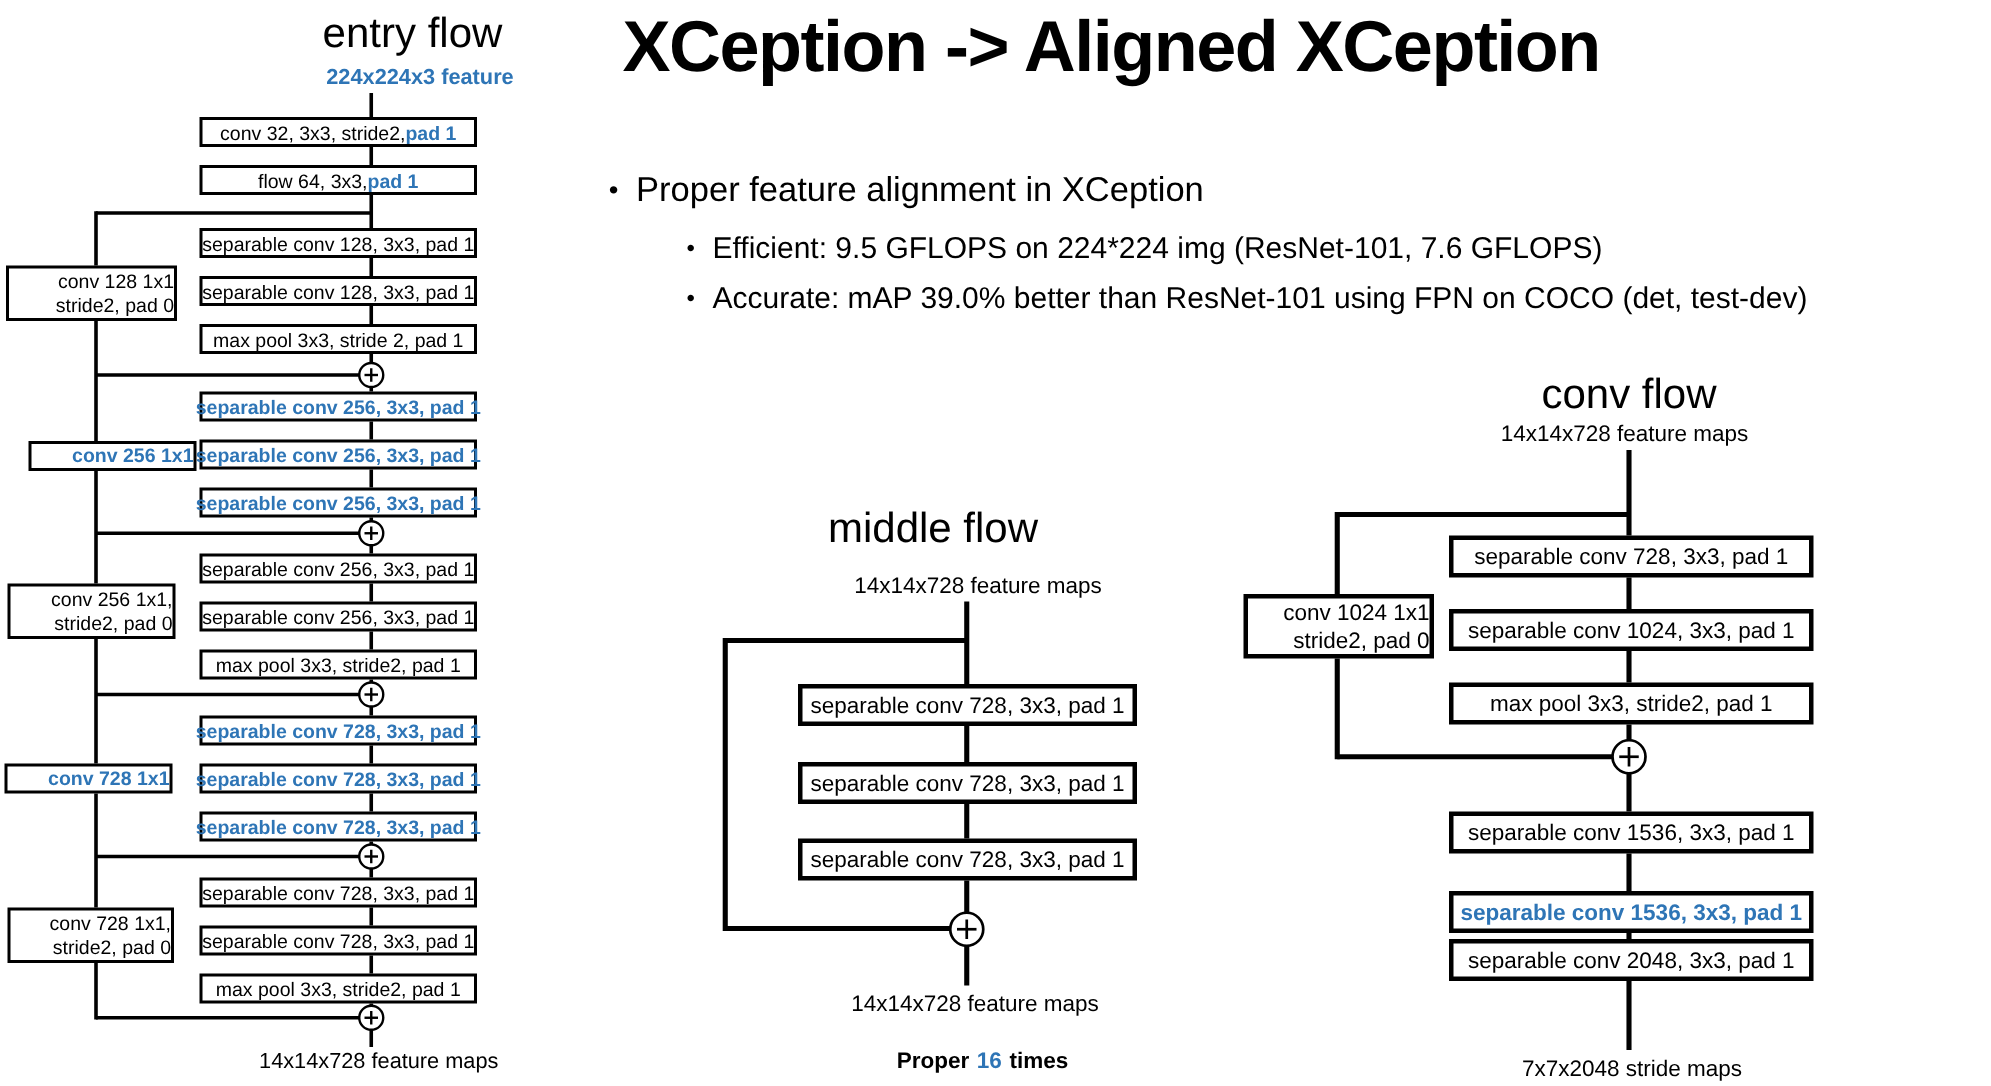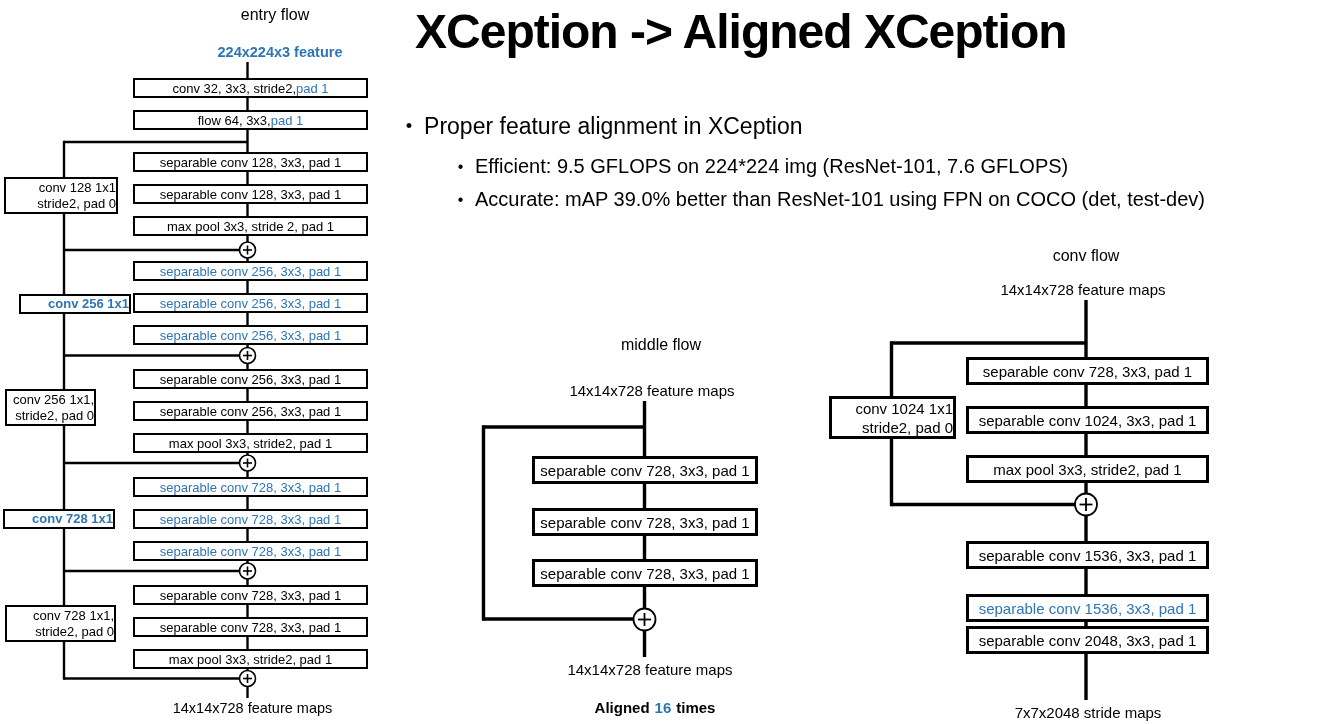--- a/index.html
+++ b/index.html
@@ -1,36 +1,36 @@
 <!DOCTYPE html>
 <html style="--accent-blue: #2E75B6; --ink: #000000;"><head>
 <meta charset="utf-8">
 <style>
   *{margin:0;padding:0;box-sizing:border-box}
   html,body{background:#fff}
   body{width:1327px;height:724px;position:relative;overflow:hidden;
        font-family:"Liberation Sans",sans-serif;color:#000}
   #connectors{position:absolute;left:0;top:0;z-index:0}
   .lbl{position:absolute;z-index:2;text-align:center;white-space:nowrap}
-  .flow-title{font-size:16px}
+  .flow-title{font-size:28px}
   .io{font-size:15px}
   .io.e{font-size:14.5px}
   .blue{color:var(--accent-blue,#2E75B6);font-weight:bold}
   .slide-title{position:absolute;left:415px;top:4px;width:905px;z-index:2;
        font-size:48px;font-weight:bold;letter-spacing:-1px;white-space:nowrap}
   .bullet{position:absolute;z-index:2;display:flex;gap:11px;white-space:nowrap;align-items:flex-start}
   .b1{font-size:23px}
   .b2{font-size:20px}
   .bullet .dot{transform:scale(.8)}
   .bx{position:absolute;z-index:2;background:#fff;border:2.5px solid #000;
       display:flex;align-items:center;justify-content:center;white-space:nowrap}
-  .bx.e{left:133px;width:235px;height:20px;font-size:13px}
+  .bx.e{left:133px;width:185px;height:20px;font-size:13px}
   .bx.m{left:532px;width:226px;height:28px;border-width:3px;font-size:15px}
   .bx.x{left:966px;width:243px;height:28px;border-width:3px;font-size:15px}
-  .kb{color:var(--accent-blue,#2E75B6);font-weight:normal}
+  .kb{color:var(--accent-blue,#2E75B6);font-weight:bold}
   .sbx{position:absolute;z-index:2;background:#fff;border:2.5px solid #000;
       display:flex;flex-direction:column;align-items:flex-end;justify-content:center;
       font-size:13px;line-height:16px;text-align:center;white-space:nowrap}
   .sbx.x2{border-width:3px;font-size:15px;line-height:19px}
   .repeat{position:absolute;z-index:2;display:flex;gap:5px;justify-content:center;
       font-size:15px;font-weight:600;white-space:nowrap}
 </style>
 </head>
 <body>
 
@@ -183,53 +183,53 @@
     <span class="kb"></span>
   </div>
 
 <div class="sbx" style="left:4px;top:177px;width:114px;height:37px">
   <span>conv 128 1x1</span>
   <span>stride2, pad 0</span>
 </div>
 <div class="sbx blue" style="left:19px;top:294px;width:112px;height:20px">
   <span>conv 256 1x1</span>
 </div>
-<div class="sbx" style="left:5px;top:389px;width:91px;height:37px">
+<div class="sbx" style="left:5px;top:389px;width:112px;height:37px">
   <span>conv 256 1x1,</span>
   <span>stride2, pad 0</span>
 </div>
 <div class="sbx blue" style="left:3px;top:509px;width:112px;height:20px">
   <span>conv 728 1x1</span>
 </div>
 <div class="sbx" style="left:5px;top:605px;width:111px;height:37px">
   <span>conv 728 1x1,</span>
   <span>stride2, pad 0</span>
 </div>
 
 <div class="lbl io e" style="left:160px;top:700px;width:185px">14x14x728 feature maps</div>
 
-<div class="lbl flow-title" style="left:581px;top:336px;width:160px">middle flow</div>
+<div class="lbl flow-title" style="left:542px;top:336px;width:160px">middle flow</div>
 <div class="lbl io" style="left:562px;top:382px;width:180px">14x14x728 feature maps</div>
 
 <div class="bx m" style="top:456px">
     <span>separable conv 728, 3x3, pad 1</span>
     <span class="kb"></span>
   </div>
 <div class="bx m" style="top:508px">
     <span>separable conv 728, 3x3, pad 1</span>
     <span class="kb"></span>
   </div>
 <div class="bx m" style="top:559px">
     <span>separable conv 728, 3x3, pad 1</span>
     <span class="kb"></span>
   </div>
 
 <div class="lbl io" style="left:560px;top:661px;width:180px">14x14x728 feature maps</div>
 <div class="repeat" style="left:565px;top:699px;width:180px">
-  <span>Aligned</span>
+  <span>Proper</span>
   <span class="blue">16</span>
   <span>times</span>
 </div>
 
 <div class="lbl flow-title" style="left:1006px;top:247px;width:160px">conv flow</div>
 <div class="lbl io" style="left:993px;top:281px;width:180px">14x14x728 feature maps</div>
 
 <div class="bx x" style="top:357px">
     <span>separable conv 728, 3x3, pad 1</span>
     <span class="kb"></span>

